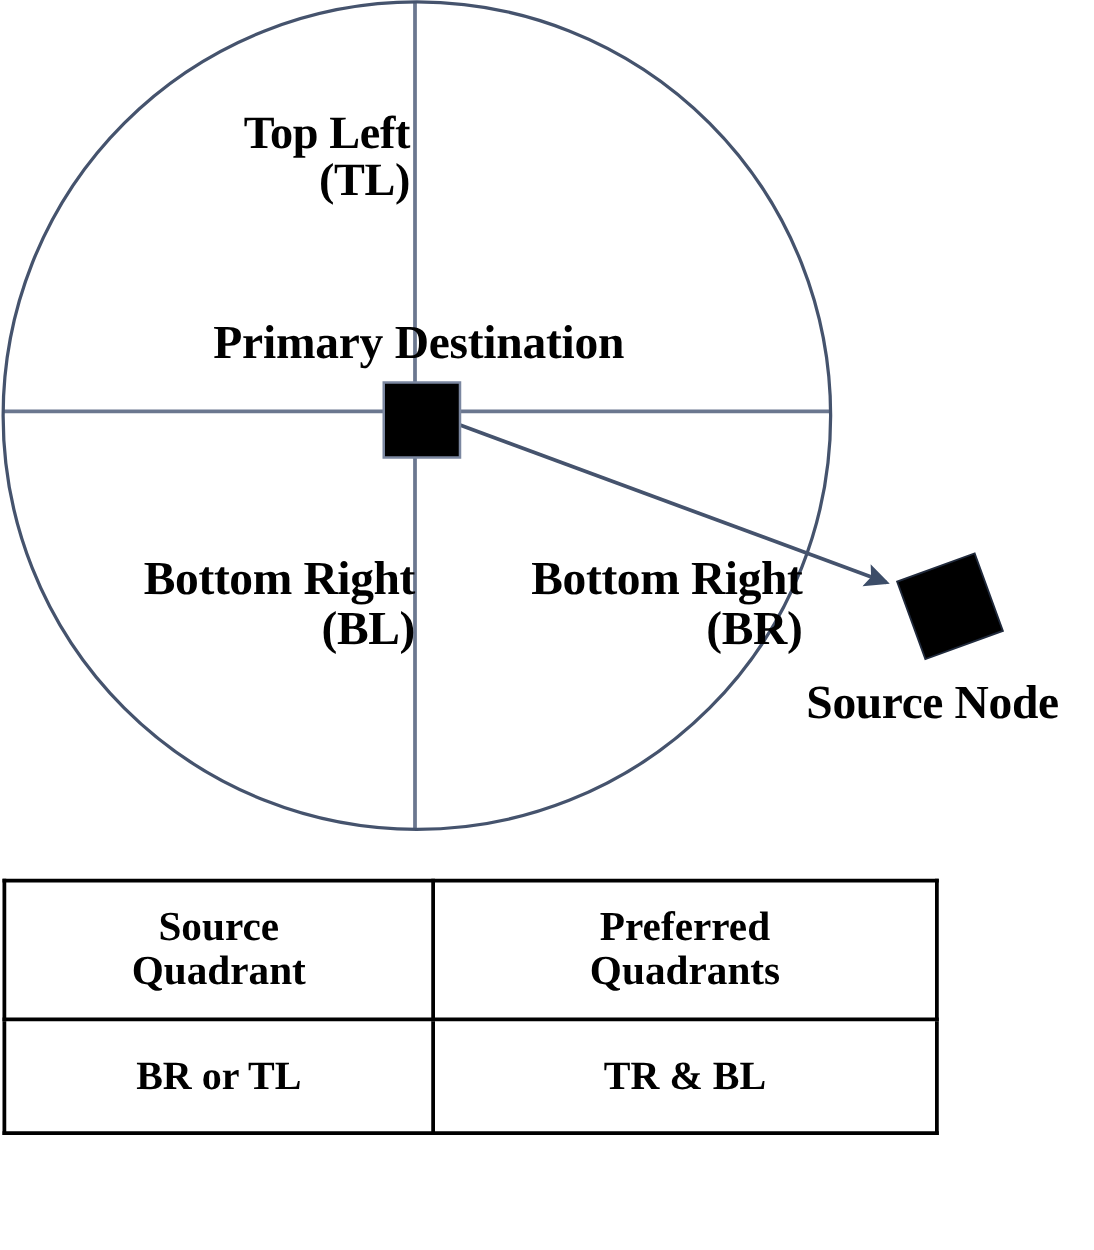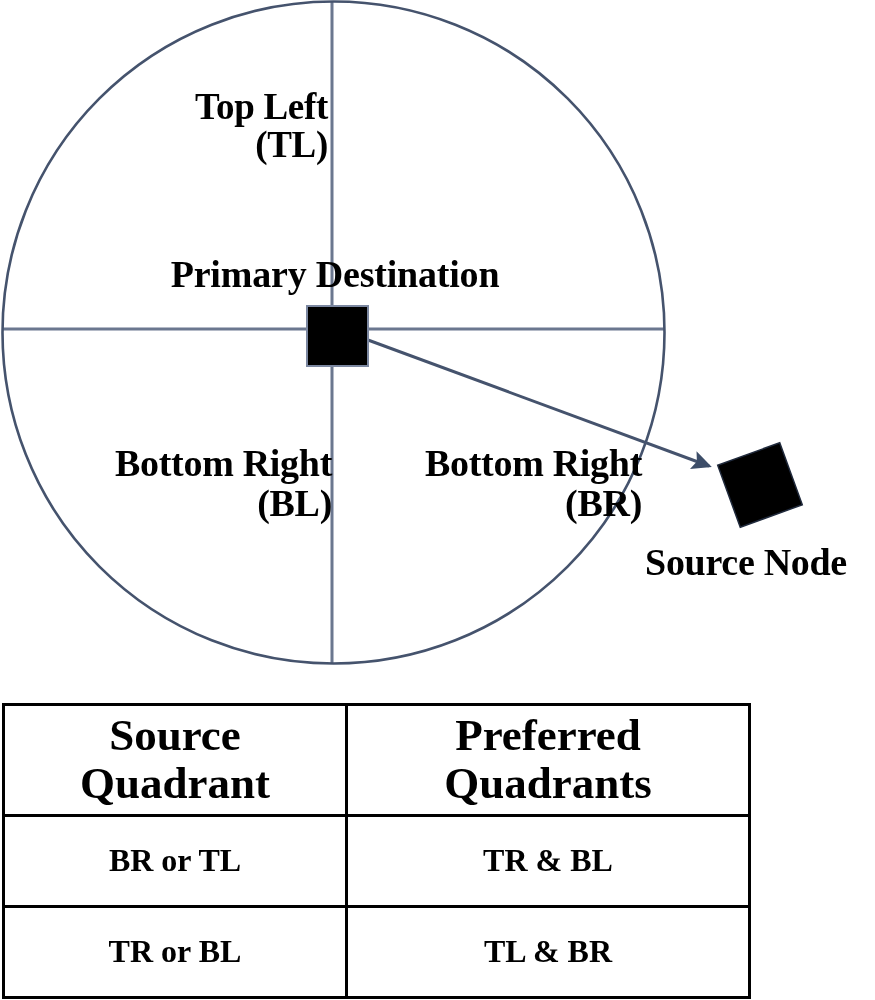--- a/index.html
+++ b/index.html
@@ -89,21 +89,21 @@
     text-align: center;
     vertical-align: middle;
     font-weight: bold;
     color: #000000;
     padding: 2px 4px;
     line-height: 1.06;
     white-space: pre-line;
   }
   #quadrant-table .col-a { width: 332px; }
   #quadrant-table .col-b { width: 392px; }
-  #quadrant-table tr.header-row td { height: 104px; font-size: 45px; }
+  #quadrant-table tr.header-row td { height: 104px; font-size: 33px; }
   #quadrant-table tr.body-row td   { height: 84px;  font-size: 32px; }
 </style>
 </head>
 <body>
 
 <div id="stage">
 
   <svg id="diagram-svg" viewBox="0 0 875 700">
 
     <defs>
@@ -146,20 +146,16 @@
       <tr class="header-row">
         <td class="col-a">Source
 Quadrant</td>
         <td class="col-b">Preferred
 Quadrants</td>
       </tr>
       <tr class="body-row">
         <td class="col-a">BR or TL</td>
         <td class="col-b">TR &amp; BL</td>
       </tr>
-      <tr class="body-row">
-        <td class="col-a">TR or BL</td>
-        <td class="col-b">TL &amp; BR</td>
-      </tr>
     </tbody>
   </table>
 
 </div>
 
 </body></html>

